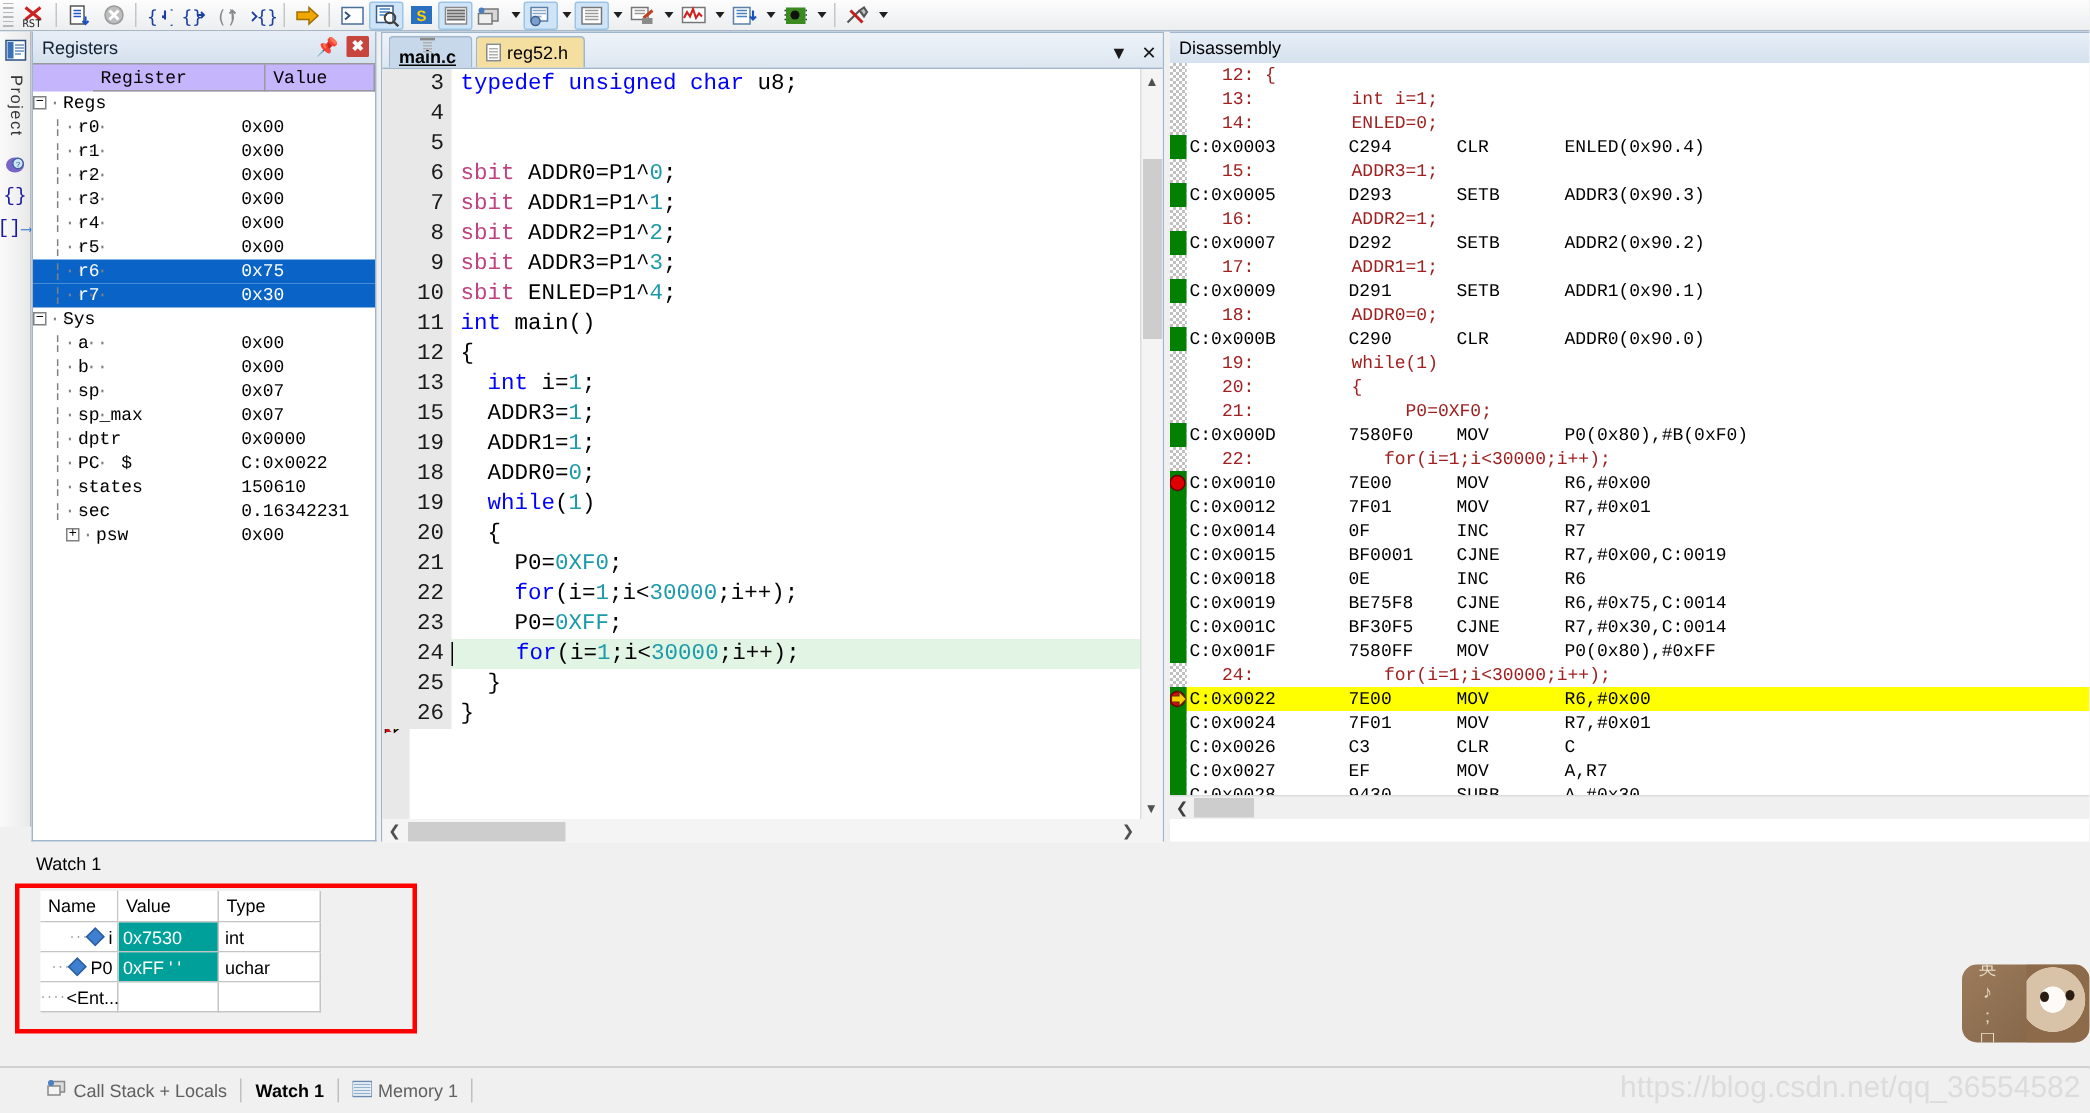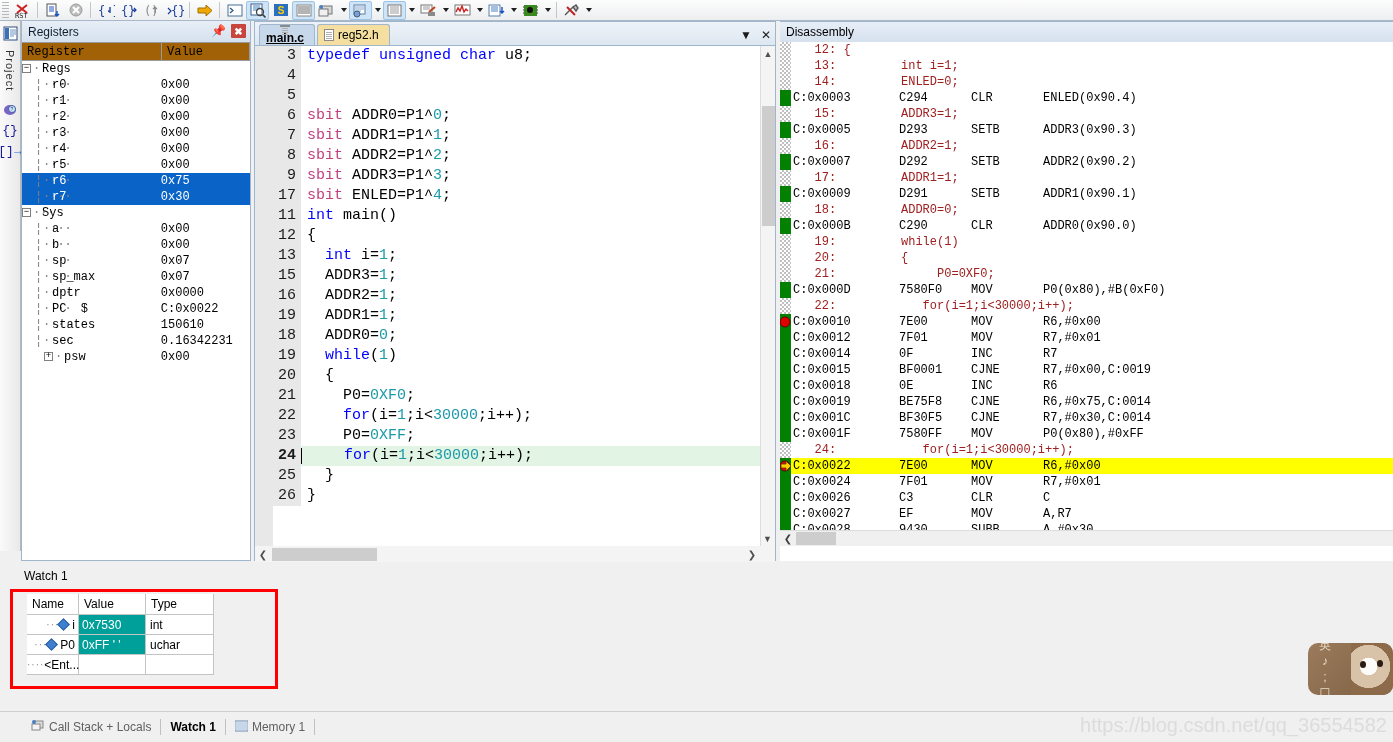--- a/index.html
+++ b/index.html
@@ -57,22 +57,22 @@
     display: flex; align-items: center; padding-left: 6px;
     font-size: 12px; color: #102030; position: relative;
   }
   .panel-title .pin { position:absolute; right:24px; top:3px; font-size:12px; color:#222; }
   .panel-title .xbtn {
     position:absolute; right:4px; top:3px; width:15px; height:14px;
     background:#c8453d; color:#fff; font-size:10px; font-weight:bold;
     display:flex; align-items:center; justify-content:center; border-radius:1px;
   }
   .grid-head {
-    display: flex; height: 19px; background: #a16207;
-    border-top: 1px solid #9a9a9a; font-family:"Liberation Mono", monospace; font-size: 12px;
+    display: flex; height: 19px; background: #c4b5fd;
+    border-top: 1px solid #9a9a9a; font-family:"Liberation Mono", monospace; font-size: 12px; padding-left: 40px;
   }
   .grid-head div { border-right: 1px solid #9a9a9a; border-bottom:1px solid #9a9a9a; padding-left: 5px; display:flex; align-items:center; }
   .gh-name { width: 140px; }
   .gh-val  { width: 88px; }
   .reg-rows { font-family: "Liberation Mono", monospace; font-size: 12px; }
   .reg-row { display:flex; height: 16px; align-items:center; position: relative; }
   .reg-row.sel { background: #0a64c8; color: #fff; }
   .reg-row .rname { width: 140px; padding-left: 0; white-space: pre; }
   .reg-row .rval  { width: 90px; }
   .tw { display:inline-block; width:9px; text-align:center; color:#808080; }
@@ -117,21 +117,21 @@
     position: absolute; left: 0; top: 0; right: 0; bottom: 0;
     font-family: "Liberation Mono", monospace; font-size: 15px; line-height: 20px;
   }
   .cl { display: flex; height: 20px; align-items: center; white-space: pre; }
   .cl .num {
     width: 46px; text-align: right; padding-right: 5px; color: #1a1a1a;
     background: #e8e8e8; height: 20px; line-height: 20px; flex: none;
   }
   .cl .txt { padding-left: 6px; }
   .cl.cur { background: #e2f4e4; }
-  .cl.cur .num { background: #e8e8e8; font-weight: bold; }
+  .cl.cur .num { background: #e8e8e8; }
   .kw   { color: #0000ff; }
   .kw2  { color: #c04080; }
   .num2 { color: #1b9aaa; }
 
   .gbar { position: absolute; left: 2px; width: 14px; background: #018001; }
   .bp-dot {
     position: absolute; left: 3px; width: 12px; height: 12px; border-radius: 50%;
     background: #e00000; border: 1px solid #500000;
   }
   .arrow-marker { position: absolute; left: 1px; width: 16px; height: 14px; }
@@ -526,26 +526,25 @@
         </svg>
       </div>
       <div class="codelines" id="code-lines">
           <div class="cl"><span class="num">3</span><span class="txt"><span class="kw">typedef</span><span> </span><span class="kw">unsigned</span><span> </span><span class="kw">char</span><span> u8;</span></span></div>
           <div class="cl"><span class="num">4</span><span class="txt"></span></div>
           <div class="cl"><span class="num">5</span><span class="txt"></span></div>
           <div class="cl"><span class="num">6</span><span class="txt"><span class="kw2">sbit</span><span> ADDR0=P1^</span><span class="num2">0</span><span>;</span></span></div>
           <div class="cl"><span class="num">7</span><span class="txt"><span class="kw2">sbit</span><span> ADDR1=P1^</span><span class="num2">1</span><span>;</span></span></div>
           <div class="cl"><span class="num">8</span><span class="txt"><span class="kw2">sbit</span><span> ADDR2=P1^</span><span class="num2">2</span><span>;</span></span></div>
           <div class="cl"><span class="num">9</span><span class="txt"><span class="kw2">sbit</span><span> ADDR3=P1^</span><span class="num2">3</span><span>;</span></span></div>
-          <div class="cl"><span class="num">17</span><span class="txt"><span class="kw2">sbit</span><span> ENLED=P1^</span><span class="num2">4</span><span>;</span></span></div>
+          <div class="cl"><span class="num">10</span><span class="txt"><span class="kw2">sbit</span><span> ENLED=P1^</span><span class="num2">4</span><span>;</span></span></div>
           <div class="cl"><span class="num">11</span><span class="txt"><span class="kw">int</span><span> main()</span></span></div>
           <div class="cl"><span class="num">12</span><span class="txt"><span>{</span></span></div>
           <div class="cl"><span class="num">13</span><span class="txt"><span>  </span><span class="kw">int</span><span> i=</span><span class="num2">1</span><span>;</span></span></div>
           <div class="cl"><span class="num">15</span><span class="txt"><span>  ADDR3=</span><span class="num2">1</span><span>;</span></span></div>
-          <div class="cl"><span class="num">16</span><span class="txt"><span>  ADDR2=</span><span class="num2">1</span><span>;</span></span></div>
           <div class="cl"><span class="num">19</span><span class="txt"><span>  ADDR1=</span><span class="num2">1</span><span>;</span></span></div>
           <div class="cl"><span class="num">18</span><span class="txt"><span>  ADDR0=</span><span class="num2">0</span><span>;</span></span></div>
           <div class="cl"><span class="num">19</span><span class="txt"><span>  </span><span class="kw">while</span><span>(</span><span class="num2">1</span><span>)</span></span></div>
           <div class="cl"><span class="num">20</span><span class="txt"><span>  {</span></span></div>
           <div class="cl"><span class="num">21</span><span class="txt"><span>    P0=</span><span class="num2">0XF0</span><span>;</span></span></div>
           <div class="cl"><span class="num">22</span><span class="txt"><span>    </span><span class="kw">for</span><span>(i=</span><span class="num2">1</span><span>;i&lt;</span><span class="num2">30000</span><span>;i++);</span></span></div>
           <div class="cl"><span class="num">23</span><span class="txt"><span>    P0=</span><span class="num2">0XFF</span><span>;</span></span></div>
           <div class="cl cur"><span class="num">24</span><span class="caret"></span><span class="txt"><span>    </span><span class="kw">for</span><span>(i=</span><span class="num2">1</span><span>;i&lt;</span><span class="num2">30000</span><span>;i++);</span></span></div>
           <div class="cl"><span class="num">25</span><span class="txt"><span>  }</span></span></div>
           <div class="cl"><span class="num">26</span><span class="txt"><span>}</span></span></div>

